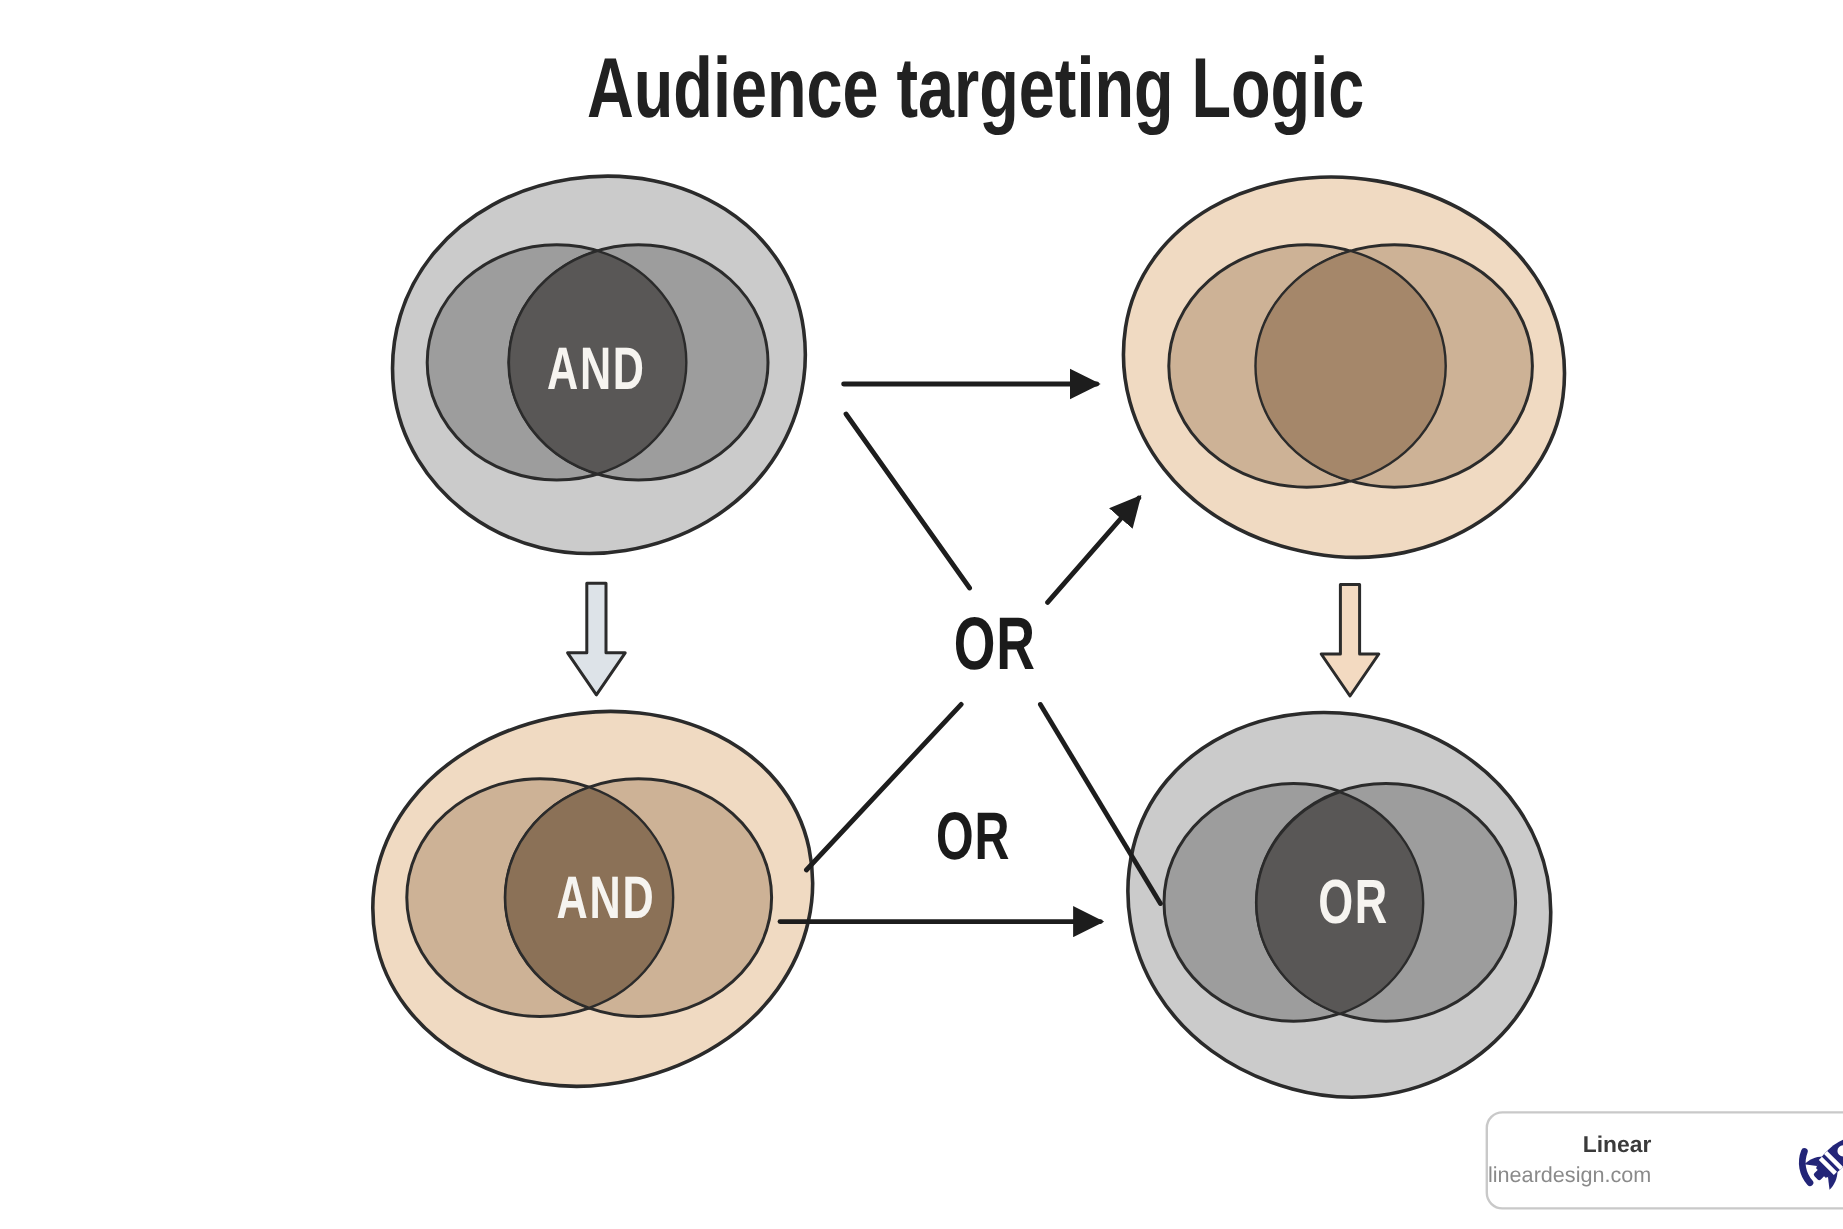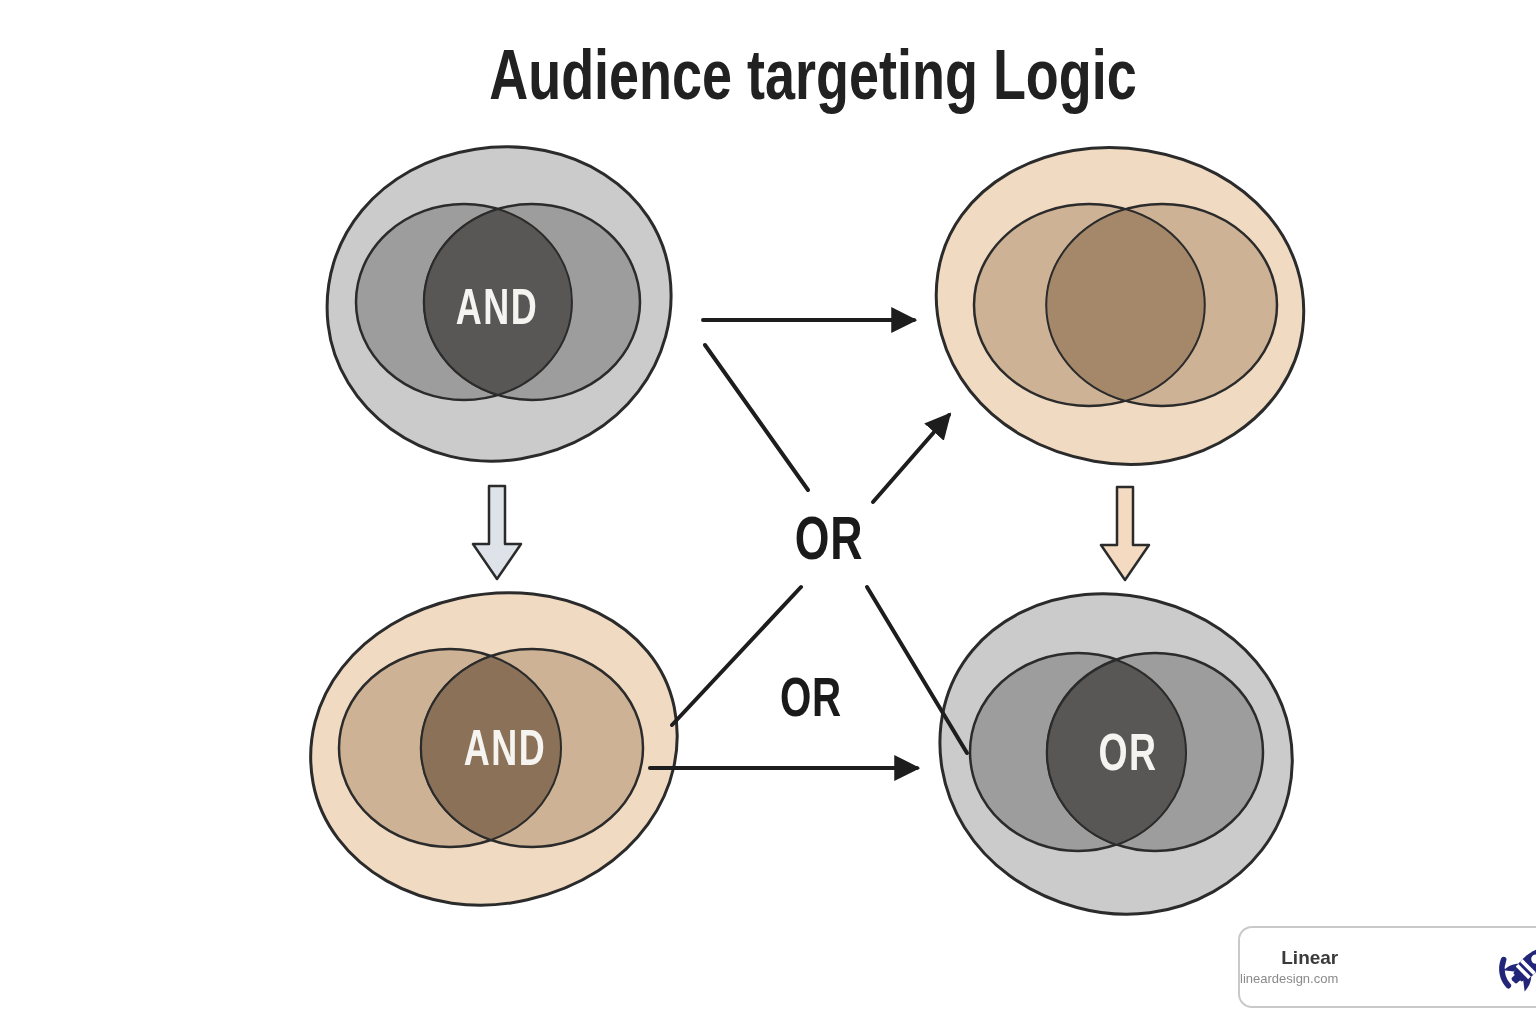--- a/index.html
+++ b/index.html
@@ -46,21 +46,21 @@
   
   .logo-card {
     position:absolute; left:1238px; top:926px; width:332px; height:82px;
     box-sizing:border-box; background:#ffffff;
     border:2px solid var(--logo-border); border-radius:14px;
     display:flex; align-items:center; justify-content:space-between;
     gap:10px; padding-right:12px;
   }
   .logo-text { text-align:right; line-height:1.3; }
   .logo-name { font-weight:bold; font-size:19px; color:var(--logo-name-text); }
-  .logo-site { font-size:13px; color:var(--logo-site-text); }
+  .logo-site { font-size:18px; color:var(--logo-site-text); }
   .rocket { flex:0 0 auto; }
 </style>
 </head>
 <body>
 
 <div class="stage">
 
   <svg class="diagram" width="1536" height="1024" viewBox="0 0 1536 1024">
     <defs>
       <path id="blobShape" vector-effect="non-scaling-stroke" d="M -100 6 C -102 -48 -64 -92 -8 -97 C 48 -102 96 -64 99 -10 C 102 42 66 92 6 98 C -52 104 -98 58 -100 6 Z"></path>

